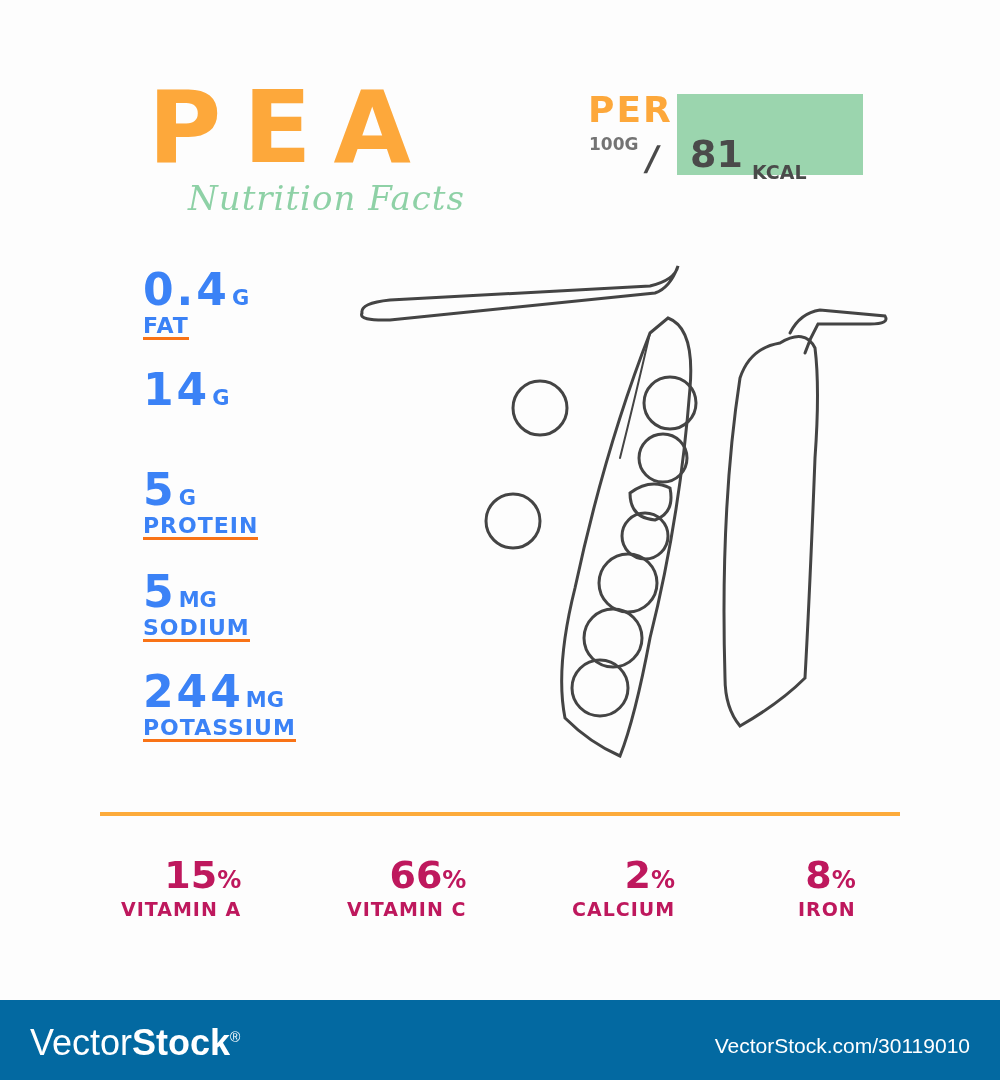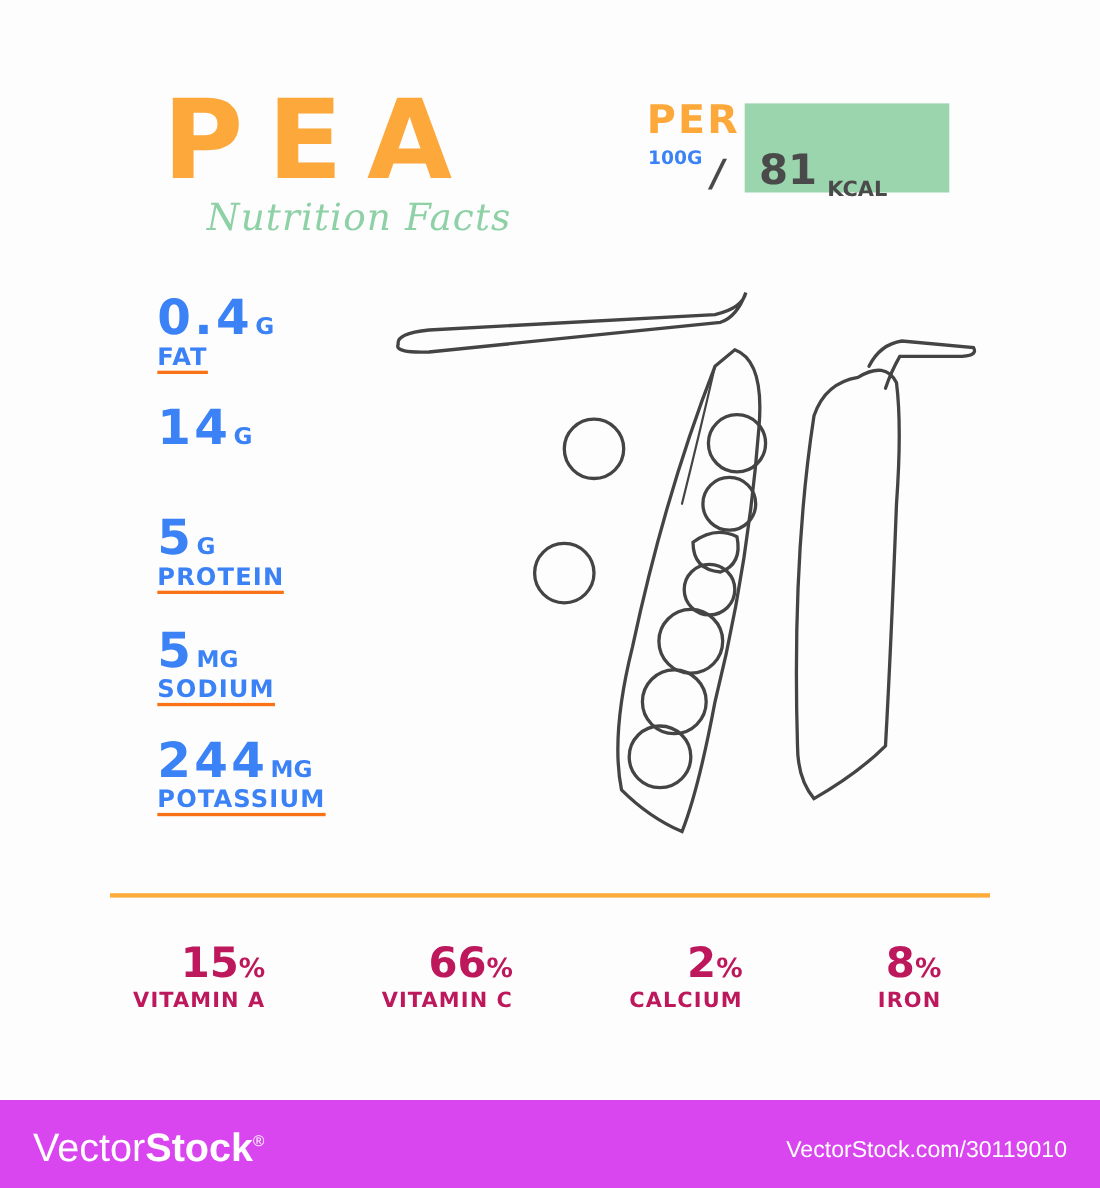--- a/index.html
+++ b/index.html
@@ -1,34 +1,34 @@
 <!DOCTYPE html>
 <html><head>
 <meta charset="utf-8">
 <style>
   html, body { margin:0; padding:0; }
   body { width:1000px; height:1080px; background:#fdfdfd; position:relative; overflow:hidden; font-family:"DejaVu Sans", sans-serif; }
   .title { position:absolute; left:148px; top:78px; font-size:100px; font-weight:bold; color:#fda83b; letter-spacing:22px; line-height:1; }
   .subtitle { position:absolute; left:188px; top:178px; font-family:"DejaVu Serif", serif; font-style:italic; font-size:34px; color:#8ed1a6; letter-spacing:1px; }
   .per { position:absolute; left:588px; top:92px; font-size:36px; font-weight:bold; color:#fda83b; line-height:1; letter-spacing:2px; }
-  .per-sub { position:absolute; left:589px; top:134px; font-size:17px; font-weight:bold; color:#3b82f6; }
+  .per-sub { position:absolute; left:589px; top:134px; font-size:17px; font-weight:bold; color:#737373; }
   .slash { position:absolute; left:646px; top:138px; font-size:34px; font-weight:bold; color:#4a4a4a; transform:skewX(-10deg); }
   .kcal-box { position:absolute; left:677px; top:94px; width:186px; height:81px; background:#9bd5ae; }
   .kcal-val { position:absolute; left:690px; top:132px; font-size:38px; font-weight:bold; color:#4a4a4a; }
   .kcal-unit { position:absolute; left:752px; top:161px; font-size:19px; font-weight:bold; color:#4a4a4a; }
   .nutrient { position:absolute; left:143px; color:#3b82f6; }
   .nutrient .val { font-size:44px; font-weight:bold; line-height:1; letter-spacing:3px; }
   .nutrient .unit { font-size:21px; font-weight:bold; margin-left:2px; }
   .nutrient .lbl { display:inline-block; font-size:22px; font-weight:bold; border-bottom:3px solid #f97316; letter-spacing:1px; line-height:1.05; margin-top:2px; }
   .divider { position:absolute; left:100px; top:812px; width:800px; height:4px; background:#fdab3b; }
   .vit { position:absolute; top:856px; color:#be185d;text-align:right; }
   .vit .val { font-size:38px; font-weight:bold; line-height:1; }
   .vit .pct { font-size:24px; font-weight:bold; }
   .vit .lbl { font-size:19px; font-weight:bold; display:block; margin-top:4px; letter-spacing:1px; }
-  .footer { position:absolute; left:0; top:1000px; width:1000px; height:80px; background:#d946ef; }
+  .footer { position:absolute; left:0; top:1000px; width:1000px; height:80px; background:#0369a1; }
   .brand { position:absolute; left:30px; top:22px; font-family:"Liberation Sans", sans-serif; font-size:36px; color:#fff; }
   .brand .light { font-weight:normal; }
   .brand .bold { font-weight:bold; }
   .brand sup { font-size:14px; }
   .stockid { position:absolute; right:30px; top:34px; font-family:"Liberation Sans", sans-serif; font-size:21px; color:#fff; }
   svg.illus { position:absolute; left:350px; top:258px; }
 </style>
 </head>
 <body>
 

